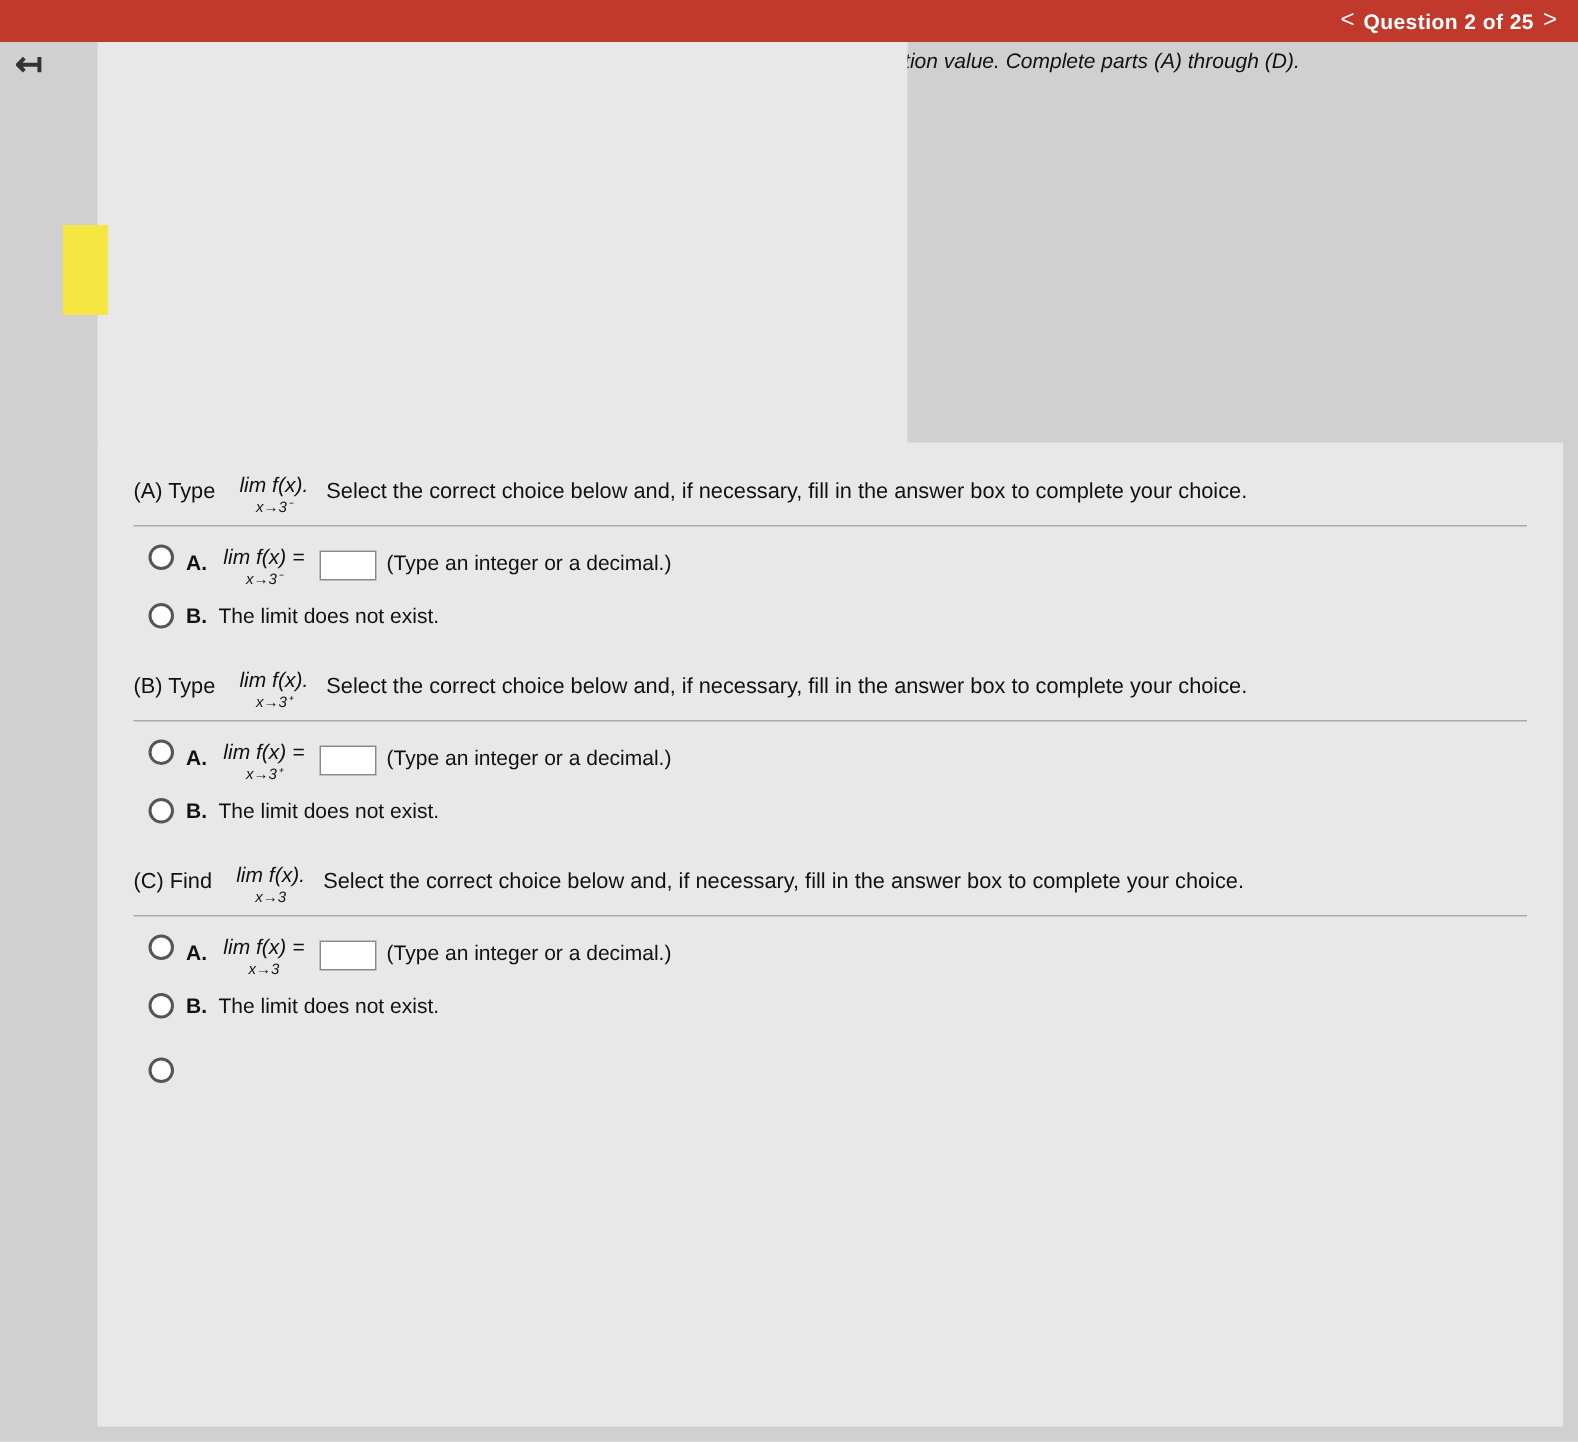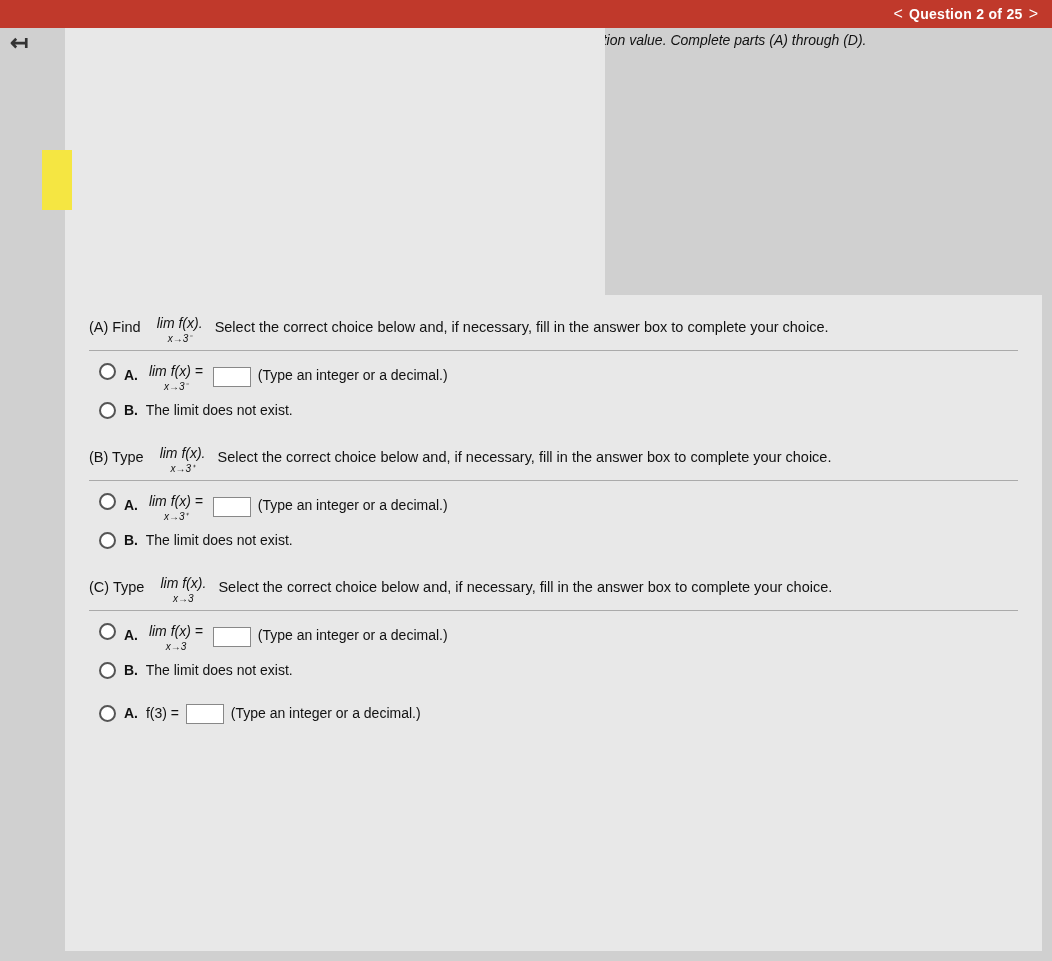--- a/index.html
+++ b/index.html
@@ -171,21 +171,21 @@
 <div class="instruction-text">Use the graph of the function f shown to estimate the following limits and the function value. Complete parts (A) through (D).</div>
 
 <div class="sticky-note"></div>
 
 <div class="graph-area"></div>
 
 <div class="main-content">
 
   <div class="part-section">
     <div class="part-label">
-      <span>(A) Find</span>
+      <span>(A) Type</span>
       &nbsp;
       <span style="display:inline-flex; flex-direction:column; align-items:center; font-style:italic; vertical-align:middle; margin:0 4px;">
         <span style="font-size:14px;">lim f(x).</span>
         <span style="font-size:10px; line-height:1;">x→3⁻</span>
       </span>
       &nbsp;<span>Select the correct choice below and, if necessary, fill in the answer box to complete your choice.</span>
     </div>
     <hr class="divider-line">
 
     <div class="choice-row">
@@ -239,21 +239,21 @@
       <div class="radio-btn"></div>
       <div class="choice-content">
         <span class="choice-letter">B.</span>
         <span>The limit does not exist.</span>
       </div>
     </div>
   </div>
 
   <div class="part-section">
     <div class="part-label">
-      <span>(C) Type</span>
+      <span>(C) Find</span>
       &nbsp;
       <span style="display:inline-flex; flex-direction:column; align-items:center; font-style:italic; vertical-align:middle; margin:0 4px;">
         <span style="font-size:14px;">lim f(x).</span>
         <span style="font-size:10px; line-height:1;">x→3</span>
       </span>
       &nbsp;<span>Select the correct choice below and, if necessary, fill in the answer box to complete your choice.</span>
     </div>
     <hr class="divider-line">
 
     <div class="choice-row">
@@ -275,23 +275,17 @@
         <span class="choice-letter">B.</span>
         <span>The limit does not exist.</span>
       </div>
     </div>
   </div>
 
   <div class="part-section">
 
     <div class="choice-row">
       <div class="radio-btn"></div>
-      <div class="choice-content">
-        <span class="choice-letter">A.</span>
-        <span>f(3) =</span>
-        <input type="text" class="answer-box" style="">
-        <span>(Type an integer or a decimal.)</span>
-      </div>
     </div>
 
   </div>
 
 </div>
 
 </body></html>

